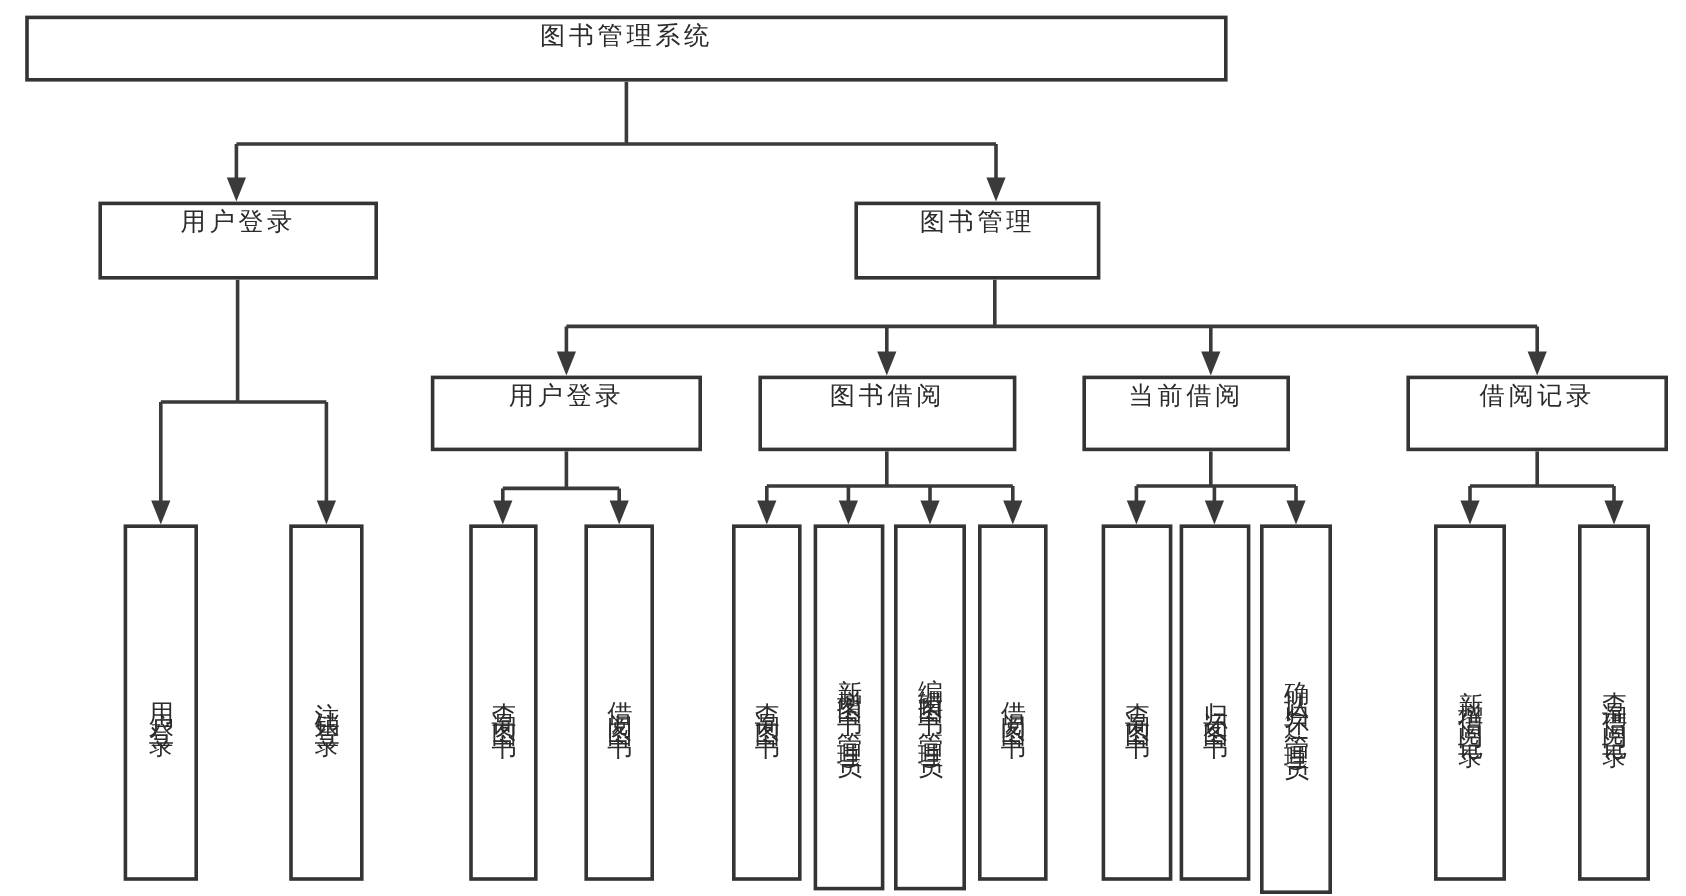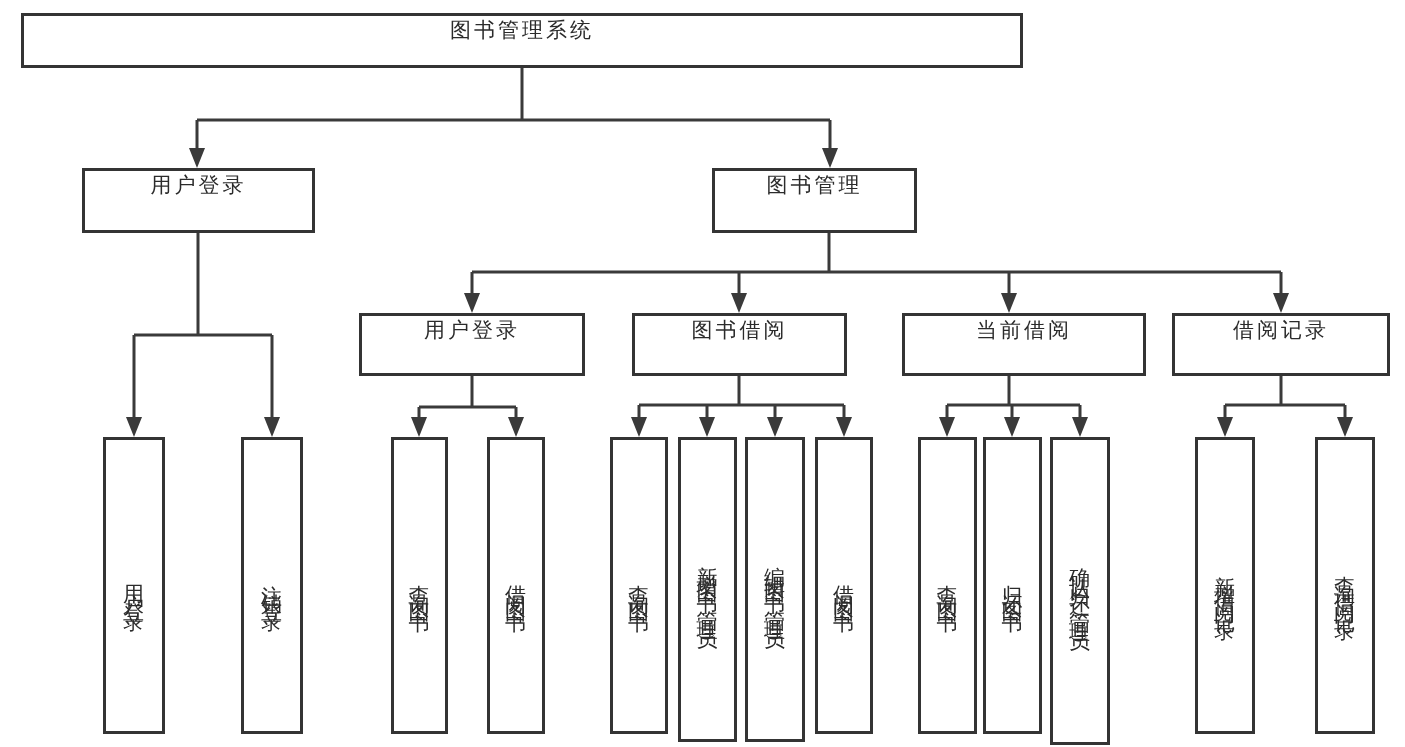--- a/index.html
+++ b/index.html
@@ -112,21 +112,21 @@
   <div class="box" style="left:712px; top:168px; width:205px; height:65px;">
     <span class="hlabel">图书管理</span>
   </div>
 
   <div class="box" style="left:359px; top:313px; width:226px; height:63px;">
     <span class="hlabel">用户登录</span>
   </div>
   <div class="box" style="left:632px; top:313px; width:215px; height:63px;">
     <span class="hlabel">图书借阅</span>
   </div>
-  <div class="box" style="left:902px; top:313px; width:244px; height:63px;">
+  <div class="box" style="left:902px; top:313px; width:173px; height:63px;">
     <span class="hlabel">当前借阅</span>
   </div>
   <div class="box" style="left:1172px; top:313px; width:218px; height:63px;">
     <span class="hlabel">借阅记录</span>
   </div>
 
   <div class="vbox" style="left:103px; top:437px; width:62px; height:297px;">
     <span class="vlabel">用户登录</span>
   </div>
   <div class="vbox" style="left:241px; top:437px; width:62px; height:297px;">

